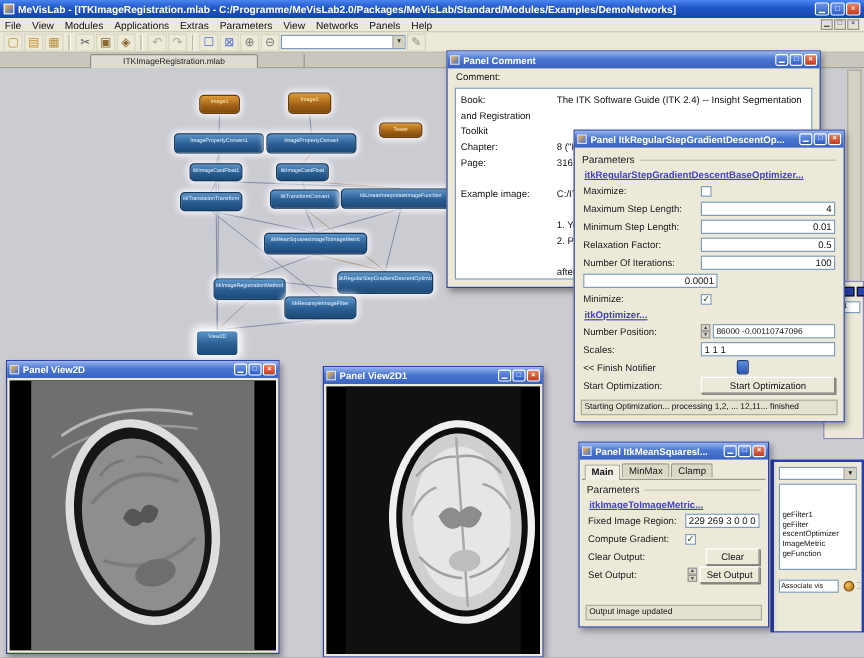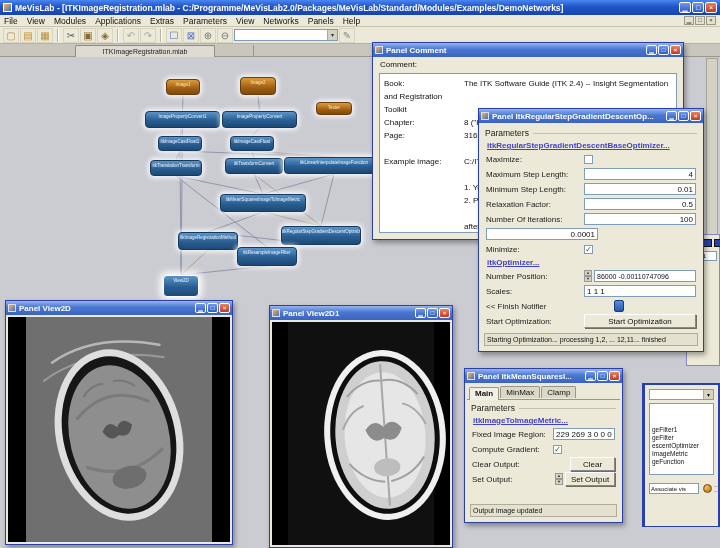--- a/index.html
+++ b/index.html
@@ -307,21 +307,21 @@
             <span class="lbl">&lt;&lt; Finish Notifier</span>
             <div class="notifier" style="margin-right: 72px;"></div>
           </div><div class="row">
             <span class="lbl">Start Optimization:</span>
             <div class="btn3d" style="width: 112px;">Start Optimization</div>
           </div></div>
       <div class="statusline">Starting Optimization... processing 1,2, ... 12,11...  finished</div>
     </div>
   </div>
 
-  <div class="xpwin" style="left:464px;top:368px;width:159px;height:155px;z-index:5;">
+  <div class="xpwin" style="left:482px;top:368px;width:159px;height:155px;z-index:5;">
     <div class="xptitle">
       <div class="wicon"></div>
       <div class="wt">Panel ItkMeanSquaresI...</div>
       <div class="wb min">▁</div>
       <div class="wb max">□</div>
       <div class="wb close">×</div>
     </div>
     <div class="wcontent">
       <div class="tabsrow" id="metrictabs">
           <div class="mtab active">Main</div>

